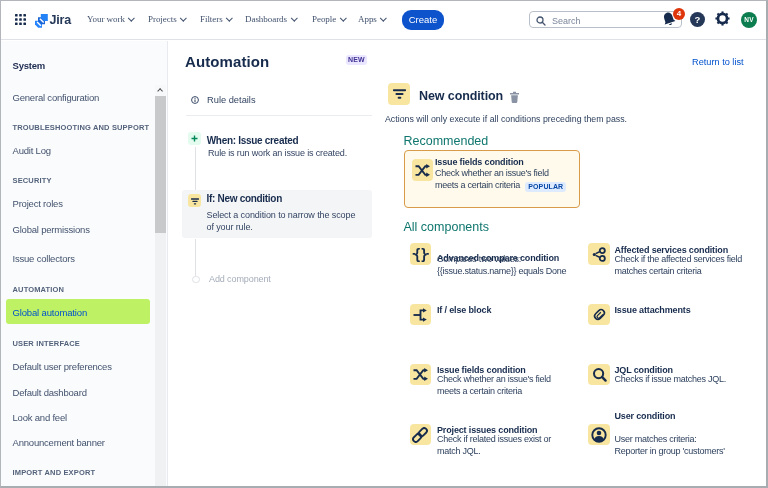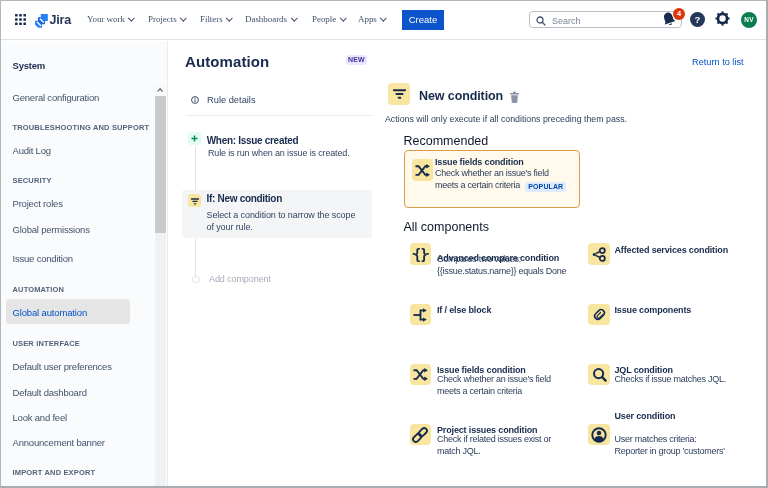--- a/index.html
+++ b/index.html
@@ -5,32 +5,32 @@
 * { margin:0; padding:0; box-sizing:border-box; }
 html,body { width:768px; height:488px; overflow:hidden; }
 body { font-family:"Liberation Sans", sans-serif; position:relative; background:#fff; }
 .frame { position:absolute; inset:0; border:1px solid #b2b6ba; border-right:2px solid #a8adb2; border-bottom:2px solid #a8adb2; }
 .abs { position:absolute; }
 
 
 .topnav { position:absolute; left:0; top:0; width:100%; height:39px; background:#fff; border-bottom:1px solid #dfe1e6; }
 .navitem { position:absolute; top:13px; font-size:9px; letter-spacing:-0.05px; color:#42526E; white-space:nowrap;font-family:Liberation Serif, serif; }
 .chev { display:inline-block; width:4.6px; height:4.6px; border-right:1.3px solid #42526E; border-bottom:1.3px solid #42526E; transform:rotate(45deg) translate(-1px,-1px); margin-left:4.5px; }
-.createbtn { position:absolute; left:401px; top:8.5px; width:42px; height:20px; background:#0C53CC; color:#fff; font-size:9.5px; border-radius:0; text-align:center; line-height:20px; }
+.createbtn { position:absolute; left:401px; top:8.5px; width:42px; height:20px; background:#0C53CC; color:#fff; font-size:9.5px; border-radius:9px; text-align:center; line-height:20px; }
 .search { position:absolute; left:528px; top:10px; width:153px; height:17px; border:1px solid #b9c0ca; border-radius:4px; background:#fff; }
 .search .ph { position:absolute; left:22px; top:3.5px; font-size:9px; color:#7A869A; }
 .avatar { position:absolute; left:740px; top:10.5px; width:16px; height:16px; border-radius:50%; background:#0B7D4F; color:#fff; font-size:6.5px; font-weight:bold; text-align:center; line-height:16px; letter-spacing:0.2px; }
 .helpc { position:absolute; left:689px; top:11px; width:15px; height:15px; border-radius:50%; background:#253858; color:#fff; font-size:9.5px; font-weight:bold; text-align:center; line-height:15.5px; }
 .badge4 { position:absolute; left:672px; top:7px; width:12px; height:12px; border-radius:50%; background:#DE350B; color:#fff; font-size:8px; font-weight:bold; text-align:center; line-height:12px; z-index:3; }
 
 
 .sidebar { position:absolute; left:0; top:40px; width:167px; bottom:0; background:#FAFBFC; border-right:1px solid #e8eaed; }
 .side-label { position:absolute; left:11.5px; font-size:9.5px; letter-spacing:-0.2px; color:#42526E; white-space:nowrap; }
 .side-head { position:absolute; left:11.5px; font-size:7.5px; font-weight:bold; color:#54637C; letter-spacing:0.15px; white-space:nowrap; }
-.sel-row { position:absolute; left:4.5px; top:258px; width:124px; height:25px; background:#e5e5e5; border-radius:3px; }
+.sel-row { position:absolute; left:4.5px; top:258px; width:144px; height:25px; background:#bef264; border-radius:3px; }
 .sel-row span { position:absolute; left:7px; top:8px; font-size:9.5px; letter-spacing:-0.15px; color:#0052CC; }
 
 .sbar { position:absolute; left:154px; top:44px; bottom:0; width:11px; background:#f0f1f2; }
 .sbar .btn { position:absolute; left:0; top:0; width:11px; height:11px; background:#f7f8f9; }
 .sbar .thumb { position:absolute; left:0; top:11px; width:11px; height:137px; background:#c7c9cb; }
 .sbar .arr { position:absolute; left:2.6px; top:4px; width:4.2px; height:4.2px; border-left:1.6px solid #4a4a4a; border-top:1.6px solid #4a4a4a; transform:rotate(45deg); }
 
 
 .main { position:absolute; left:167px; top:40px; right:0; bottom:0; background:#fff; }
 h1.title { position:absolute; left:17px; top:12px; font-size:15px; font-weight:600; color:#172B4D; letter-spacing:0.1px; }
@@ -47,21 +47,21 @@
 .ifbox { position:absolute; left:14px; top:149.3px; width:190px; height:48px; background:#F4F5F7; border-radius:3px; }
 .if-t { position:absolute; left:24.5px; top:2.5px; font-size:10px; font-weight:bold; letter-spacing:-0.3px; color:#172B4D; white-space:nowrap; }
 .if-s { position:absolute; left:24.5px; top:18.5px; font-size:9px; letter-spacing:-0.1px; color:#344563; line-height:12px; white-space:nowrap; }
 .addc { position:absolute; left:24px; top:234.5px; width:7.5px; height:7.5px; border:1.3px solid #DFE1E6; border-radius:50%; background:#fff; }
 .addt { position:absolute; left:41px; top:233px; font-size:9px; letter-spacing:-0.1px; color:#A5ADBA; }
 
 
 .bigicon { position:absolute; left:220px; top:42.2px; width:22px; height:22px; background:#F8E6A0; border-radius:4px; }
 .nc-title { position:absolute; left:251px; top:48px; font-size:12.5px; font-weight:600; color:#172B4D; letter-spacing:-0.1px; }
 .nc-sub { position:absolute; left:217px; top:73px; font-size:8.8px; letter-spacing:0px; color:#2E415E; }
-.sec-head { position:absolute; font-size:12.5px; font-weight:500; color:#0f172a; letter-spacing:0; }
+.sec-head { position:absolute; font-size:12.5px; font-weight:500; color:#0f766e; letter-spacing:0; }
 .reccard { position:absolute; left:236px; top:109px; width:176px; height:58px; background:#FFFAEB; border:1px solid #D89B49; border-radius:4px; }
 .card-icon { position:absolute; width:21.5px; height:21.5px; background:#F8E6A0; border-radius:4px; }
 .card-t { position:absolute; font-size:9px; font-weight:bold; letter-spacing:-0.15px; color:#172B4D; white-space:nowrap; }
 .card-d { position:absolute; font-size:9px; letter-spacing:-0.25px; color:#2E415E; line-height:12.1px; white-space:nowrap; }
 .popular { display:inline-block; background:#DEEBFF; color:#0747A6; font-size:7px; line-height:7.6px; font-weight:bold; padding:1px 3px; border-radius:3px; letter-spacing:0.1px; position:relative; top:1px; margin-left:3px; }
 svg { display:block; }
 </style>
 </head>
 <body>
 <div class="frame">
@@ -127,21 +127,21 @@
   </div>
 
   <div class="sidebar">
     <div class="side-label" style="top:19px;font-weight:bold;color:#1D2B50;">System</div>
     <div class="side-label" style="top:51px">General configuration</div>
     <div class="side-head" style="top:82px">TROUBLESHOOTING AND SUPPORT</div>
     <div class="side-label" style="top:104px">Audit Log</div>
     <div class="side-head" style="top:135px">SECURITY</div>
     <div class="side-label" style="top:157px">Project roles</div>
     <div class="side-label" style="top:183px">Global permissions</div>
-    <div class="side-label" style="top:212px">Issue condition</div>
+    <div class="side-label" style="top:212px">Issue collectors</div>
     <div class="side-head" style="top:244px">AUTOMATION</div>
     <div class="sel-row">
         <span>Global automation</span>
       </div>
     <div class="side-head" style="top:298px">USER INTERFACE</div>
     <div class="side-label" style="top:320px">Default user preferences</div>
     <div class="side-label" style="top:346px">Default dashboard</div>
     <div class="side-label" style="top:371px">Look and feel</div>
     <div class="side-label" style="top:396px">Announcement banner</div>
     <div class="side-head" style="top:427px">IMPORT AND EXPORT</div>
@@ -166,21 +166,21 @@
     <div class="ruledet">Rule details</div>
     <div class="divider"></div>
     <div class="vline" style="top:106px;height:44px;"></div>
     <div class="vline" style="top:198px;height:36.5px;"></div>
     <div class="icon-sq" style="left:20.3px;top:91.2px;background:#E3FCEF;">
       <svg style="margin:3px auto 0" width="7" height="7" viewBox="0 0 7 7">
           <path d="M3.5 0.5 V6.5 M0.5 3.5 H6.5" stroke="#00875A" stroke-width="1.4"></path>
         </svg>
     </div>
     <div class="when-t">When: Issue created</div>
-    <div class="when-s">Rule is run when an issue is created.</div>
+    <div class="when-s">Rule is run work an issue is created.</div>
     <div class="ifbox">
       <div class="icon-sq" style="left:6px;top:4px;background:#F8E6A0;">
         <svg style="margin:3.5px auto 0" width="8" height="7" viewBox="0 0 8 7">
             <path d="M0.5 1 H7.5 M2 3.4 H6 M3.4 5.8 H4.6" stroke="#172B4D" stroke-width="1.3" stroke-linecap="round"></path>
           </svg>
       </div>
       <div class="if-t">If: New condition</div>
       <div class="if-s">Select a condition to narrow the scope<br>of your rule.</div>
     </div>
     <div class="addc"></div>
@@ -226,41 +226,42 @@
     <div class="card-icon" style="left:420.4px;top:202.2px;">
       <svg style="margin:3.5px auto 0" width="15" height="15" viewBox="0 0 15 15">
           <circle cx="10.3" cy="3.6" r="2.55" fill="none" stroke="#172B4D" stroke-width="1.8"></circle>
           <circle cx="10.3" cy="11.4" r="2.55" fill="none" stroke="#172B4D" stroke-width="1.8"></circle>
           <circle cx="2.3" cy="7.5" r="1.55" fill="#172B4D"></circle>
           <line x1="3.6" y1="6.6" x2="7.6" y2="4.7" stroke="#172B4D" stroke-width="1.5"></line>
           <line x1="3.6" y1="8.4" x2="7.6" y2="10.3" stroke="#172B4D" stroke-width="1.5"></line>
         </svg>
     </div>
     <div class="card-t" style="left:446.5px;top:203.5px;">Affected services condition</div>
+    <div class="card-d" style="left:446.5px;top:211.6px;">Check if the affected services field<br>matches certain criteria</div>
 
     <div class="card-icon" style="left:241.5px;top:262.5px;">
       <svg style="margin:4px auto 0" width="15" height="14" viewBox="0 0 15 14">
           <g stroke="#172B4D" stroke-width="1.85" fill="none">
             <path d="M0.5 7 H7.5"></path>
             <path d="M10.5 2.4 H7.5 V11.6 H10.5"></path>
           </g>
           <path d="M10 0.2 L13.8 2.4 L10 4.6 Z" fill="#172B4D"></path>
           <path d="M10 9.4 L13.8 11.6 L10 13.8 Z" fill="#172B4D"></path>
         </svg>
     </div>
     <div class="card-t" style="left:269px;top:263.8px;">If / else block</div>
     <div class="card-icon" style="left:420.4px;top:262.5px;">
       <svg style="margin:3.5px auto 0" width="15" height="15" viewBox="0 0 24 24">
           <g transform="rotate(45 12 12)">
             <rect x="6.8" y="3.2" width="10.4" height="17.6" rx="5.2" fill="none" stroke="#172B4D" stroke-width="2.5"></rect>
             <path d="M11 8 V15.5 a2.5 2.5 0 0 0 5 0 V8" fill="none" stroke="#172B4D" stroke-width="2"></path>
           </g>
         </svg>
     </div>
-    <div class="card-t" style="left:446.5px;top:263.8px;">Issue components</div>
+    <div class="card-t" style="left:446.5px;top:263.8px;">Issue attachments</div>
 
     <div class="card-icon" style="left:241.5px;top:322.6px;">
       <svg style="margin:4.5px auto 0" width="15" height="13" viewBox="0 0 15 13">
           <g stroke="#172B4D" stroke-width="1.85" fill="none">
             <path d="M0.5 2.2 H3.6 L10.3 10.8 H12"></path>
             <path d="M0.5 10.8 H3.6 L10.3 2.2 H12"></path>
           </g>
           <path d="M11.2 0 L15 2.2 L11.2 4.4 Z" fill="#172B4D"></path>
           <path d="M11.2 8.6 L15 10.8 L11.2 13 Z" fill="#172B4D"></path>
         </svg>

